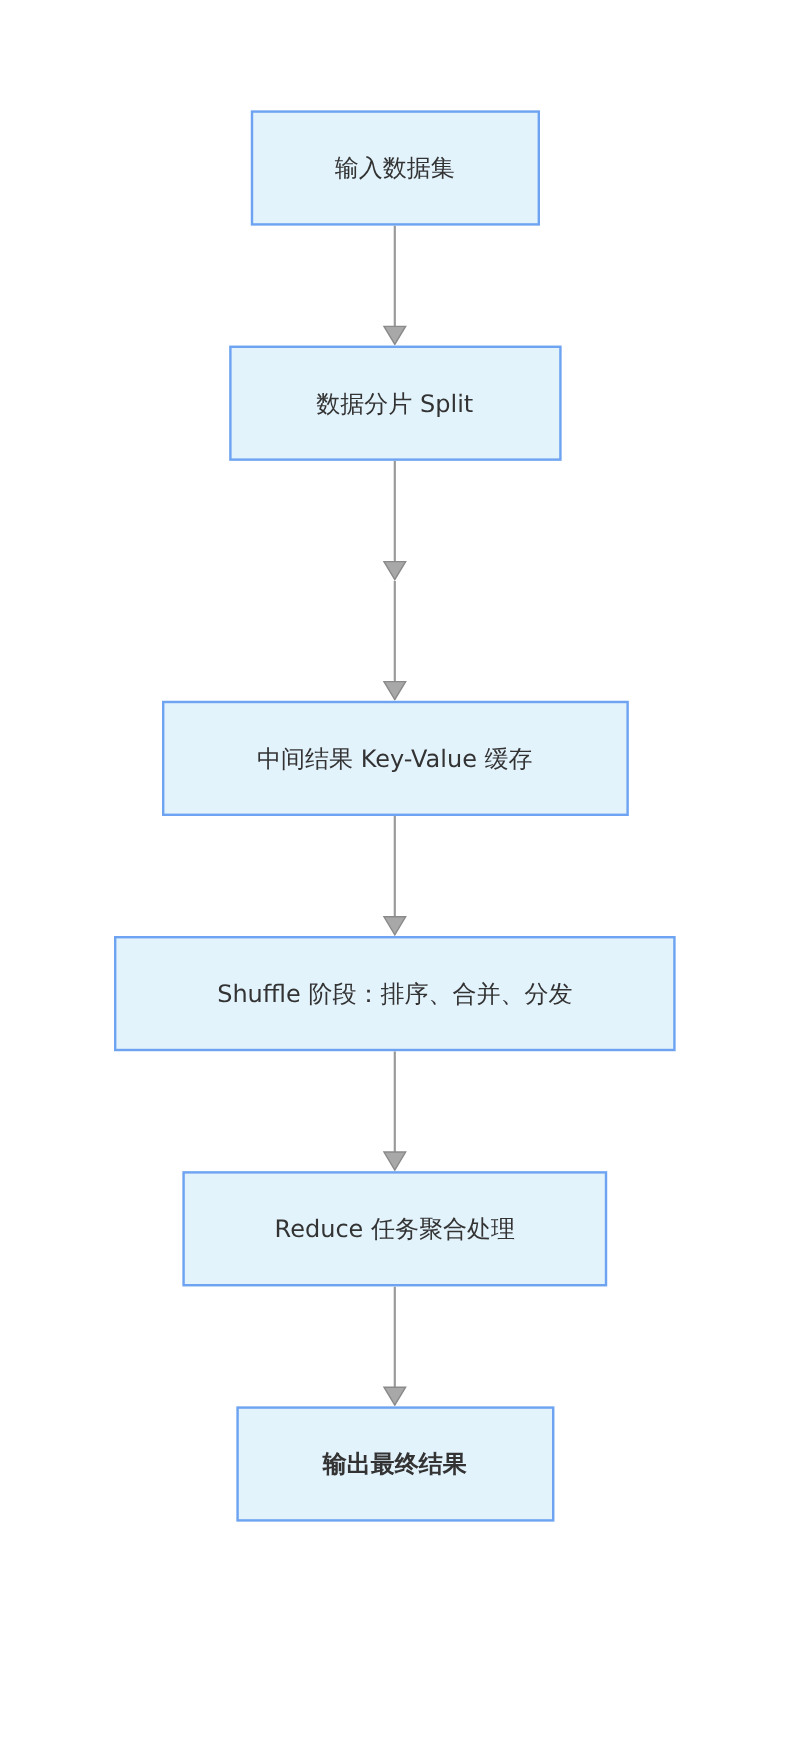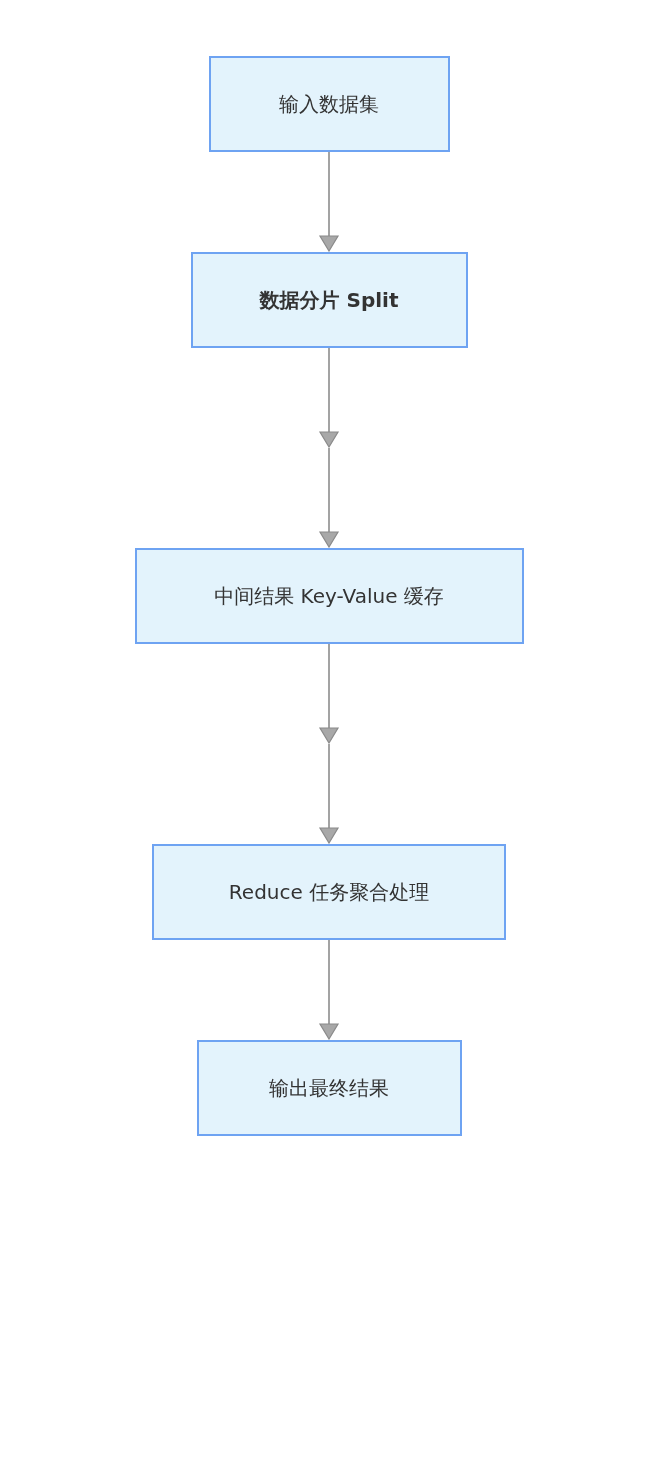--- a/index.html
+++ b/index.html
@@ -18,42 +18,42 @@
     background: var(--bg);
     font-family: "DejaVu Sans", "Liberation Sans", sans-serif;
     overflow: hidden;
   }
   .canvas {
     width: 658px;
     height: 1464px;
     display: flex;
     flex-direction: column;
     align-items: center;
-    padding-top: 56px;
+    padding-top: 92px;
   }
   .node {
     height: 96px;
     flex: 0 0 96px;
     border: 2px solid var(--node-border);
     background: var(--node-fill);
     color: var(--node-text);
     display: flex;
     align-items: center;
     justify-content: center;
     text-align: center;
     font-size: 20px;
     line-height: 1.3;
   }
   .n1 { width: 241px; }
-  .n2 { width: 277px; font-weight: bold; }
+  .n2 { width: 277px; }
   .n3 { width: 316px; }
   .n4 { width: 389px; justify-content: center; }
   .n5 { width: 468px; }
   .n6 { width: 354px; text-align: center; }
-  .n7 { width: 265px; }
+  .n7 { width: 265px; font-weight: bold; }
   .arrow {
     height: 100px;
     flex: 0 0 100px;
     width: 22px;
     display: block;
   }
   .arrow svg { display: block; }
   .arrow line {
     stroke: var(--arrow);
     stroke-width: 1.8;
@@ -103,20 +103,23 @@
     <span>中间结果 Key-Value 缓存</span>
   </div>
 
   <div class="arrow">
     <svg width="22" height="100" viewBox="0 0 22 100">
       <line x1="11" y1="0" x2="11" y2="86"></line>
       <polygon points="2,84 20,84 11,99"></polygon>
     </svg>
   </div>
 
+  <div class="node n5">
+    <span>Shuffle 阶段：排序、合并、分发</span>
+  </div>
 
   <div class="arrow">
     <svg width="22" height="100" viewBox="0 0 22 100">
       <line x1="11" y1="0" x2="11" y2="86"></line>
       <polygon points="2,84 20,84 11,99"></polygon>
     </svg>
   </div>
 
   <div class="node n6">
     <span>Reduce 任务聚合处理</span>

